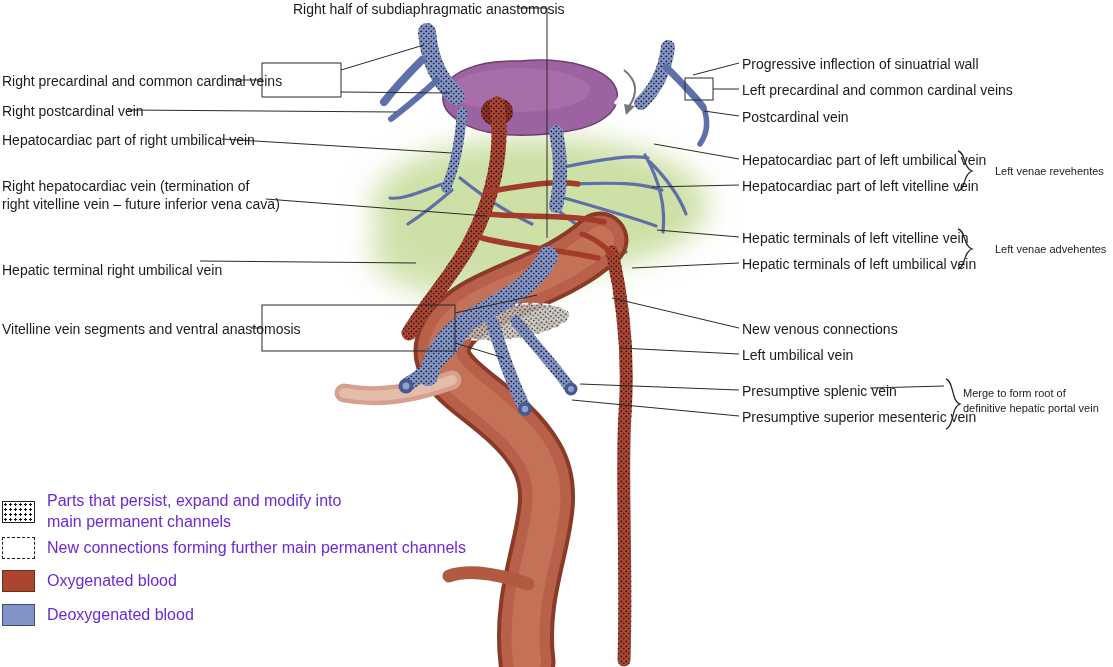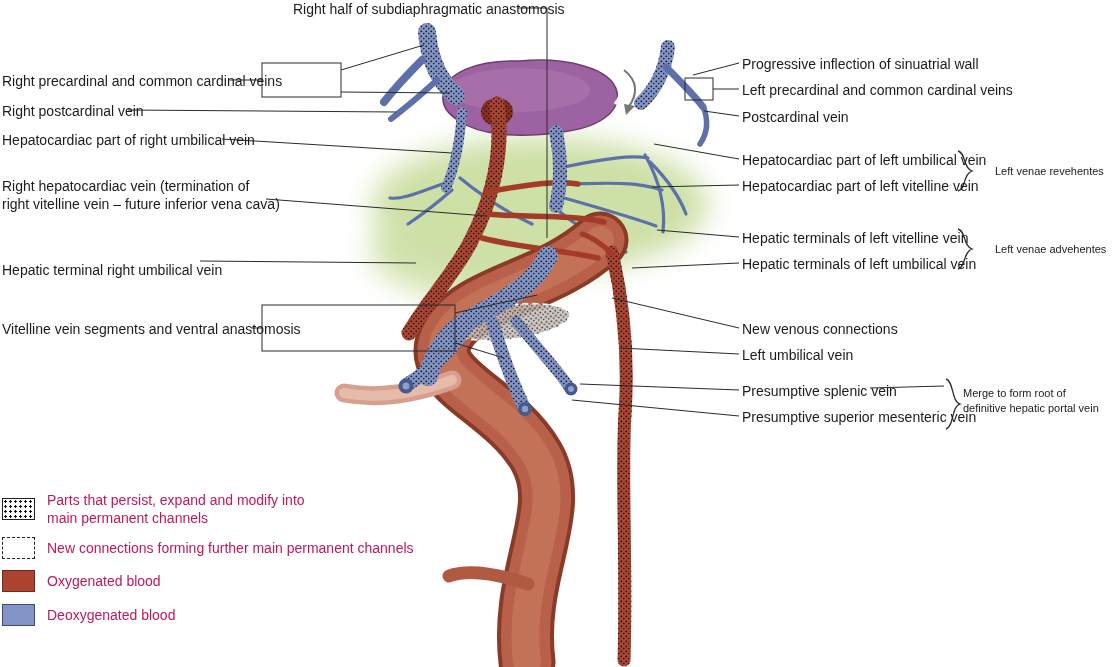--- a/index.html
+++ b/index.html
@@ -32,21 +32,21 @@
   .legend-row{position:absolute;left:2px;display:flex;align-items:center;gap:12px;}
   .sw{display:inline-block;width:33px;height:22px;border:1.5px solid #222;box-sizing:border-box;flex:0 0 auto;}
   .sw-stipple{
     background-color:#fff;
     background-image:radial-gradient(circle,#111 1px,transparent 1.4px);
     background-size:5px 5px;
   }
   .sw-dashed{background:#fff;border:1.6px dashed #222;}
   .sw-oxy{background:var(--oxy);border-color:#6e2a1c;}
   .sw-deoxy{background:var(--deoxy);border-color:#3c4d80;}
-  .lg-text{font-size:14px;color:#be185d;line-height:1.3;}
+  .lg-text{font-size:16px;color:#6d28d9;line-height:1.3;}
 </style>
 </head>
 <body>
 
 <div class="canvas">
 
   <svg class="art" viewBox="0 0 1113 667">
     <defs>
       <pattern id="stip" width="5" height="5" patternUnits="userSpaceOnUse">
         <circle cx="1.3" cy="1.3" r="0.9" fill="#14141c"></circle>

